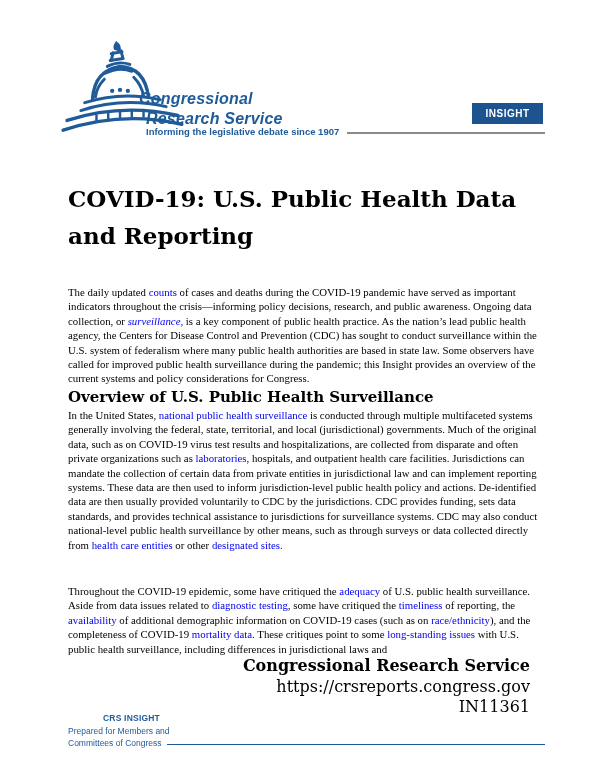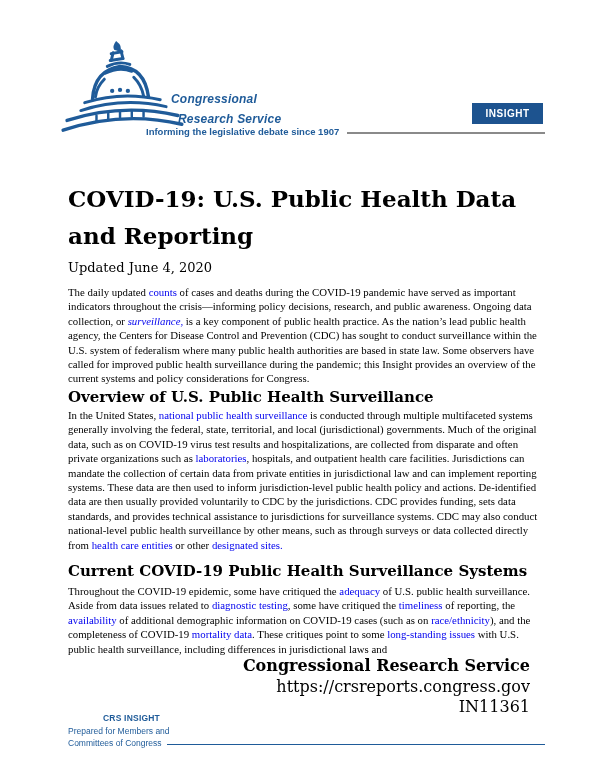--- a/index.html
+++ b/index.html
@@ -14,23 +14,22 @@
     position:relative;width:600px;height:777px;background:#ffffff;
     margin:0 auto;overflow:hidden;
     font-family:"Liberation Serif", serif;color:#000;
   }
   
   .logo-svg{position:absolute;left:55px;top:37px;width:132px;height:102px;}
   .org-name{
     position:absolute;left:139px;top:89px;
     font-family:"Liberation Sans", sans-serif;
     font-weight:bold;font-style:italic;
-    font-size:12px;line-height:20px;color:var(--crs-blue);
+    font-size:16px;line-height:20px;color:var(--crs-blue);
     letter-spacing:0.2px;
-    margin-left:32px;
   }
   .org-name .l2{padding-left:7px;}
   .tagline-row{
     position:absolute;left:146px;top:126px;right:55px;
     display:flex;align-items:center;
   }
   .tagline{
     font-family:"Liberation Sans", sans-serif;font-weight:bold;
     font-size:9.5px;color:var(--crs-blue);white-space:nowrap;
   }
@@ -123,28 +122,26 @@
     <span class="tagline-rule"></span>
   </div>
 
   <div class="insight-badge">INSIGHT</div>
 
   <h1 class="doc-title">
     <div>COVID-19: U.S. Public Health Data</div>
     <div>and Reporting</div>
   </h1>
 
-  <div class="updated">Updated June 4, 2020</div>
 
   <p class="para" id="para1"><span>The daily updated </span><a href="#" class="lnk">counts</a><span> of cases and deaths during the COVID-19 pandemic have served as important indicators throughout the crisis—informing policy decisions, research, and public awareness. Ongoing data collection, or </span><a href="#" class="lnk it">surveillance,</a><span> is a key component of public health practice. As the nation’s lead public health agency, the Centers for Disease Control and Prevention (CDC) has sought to conduct surveillance within the U.S. system of federalism where many public health authorities are based in state law. Some observers have called for improved public health surveillance during the pandemic; this Insight provides an overview of the current systems and policy considerations for Congress.</span></p>
 
   <h2 class="h2" id="h2-1">Overview of U.S. Public Health Surveillance</h2>
   <p class="para" id="para2"><span>In the United States, </span><a href="#" class="lnk">national public health surveillance</a><span> is conducted through multiple multifaceted systems generally involving the federal, state, territorial, and local (jurisdictional) governments. Much of the original data, such as on COVID-19 virus test results and hospitalizations, are collected from disparate and often private organizations such as </span><a href="#" class="lnk">laboratories</a><span>, hospitals, and outpatient health care facilities. Jurisdictions can mandate the collection of certain data from private entities in jurisdictional law and can implement reporting systems. These data are then used to inform jurisdiction-level public health policy and actions. De-identified data are then usually provided voluntarily to CDC by the jurisdictions. CDC provides funding, sets data standards, and provides technical assistance to jurisdictions for surveillance systems. CDC may also conduct national-level public health surveillance by other means, such as through surveys or data collected directly from </span><a href="#" class="lnk">health care entities</a><span> or other </span><a href="#" class="lnk">designated sites.</a></p>
 
-  <h2 class="h2" id="h2-2">Current COVID-19 Public Health Surveillance Systems</h2>
   <p class="para" id="para3"><span>Throughout the COVID-19 epidemic, some have critiqued the </span><a href="#" class="lnk">adequacy</a><span> of U.S. public health surveillance. Aside from data issues related to </span><a href="#" class="lnk">diagnostic testing</a><span>, some have critiqued the </span><a href="#" class="lnk">timeliness</a><span> of reporting, the </span><a href="#" class="lnk">availability</a><span> of additional demographic information on COVID-19 cases (such as on </span><a href="#" class="lnk">race/ethnicity</a><span>), and the completeness of COVID-19 </span><a href="#" class="lnk">mortality data</a><span>. These critiques point to some </span><a href="#" class="lnk">long-standing issues</a><span> with U.S. public health surveillance, including differences in jurisdictional laws and</span></p>
 
   <div class="footer-right">
     <div class="org">Congressional Research Service</div>
     <div>https://crsreports.congress.gov</div>
     <div>IN11361</div>
   </div>
 
   <div class="footer-left">
     <div class="bold">CRS INSIGHT</div>

